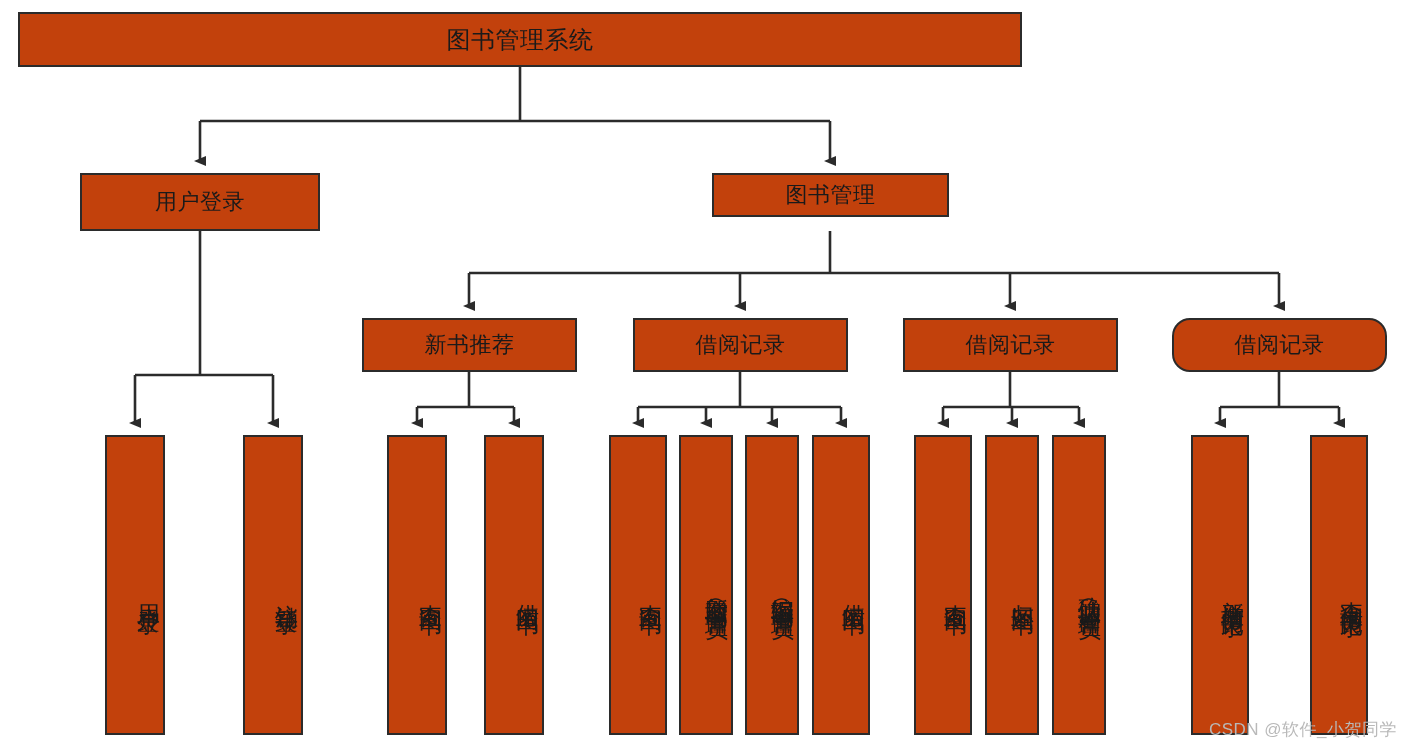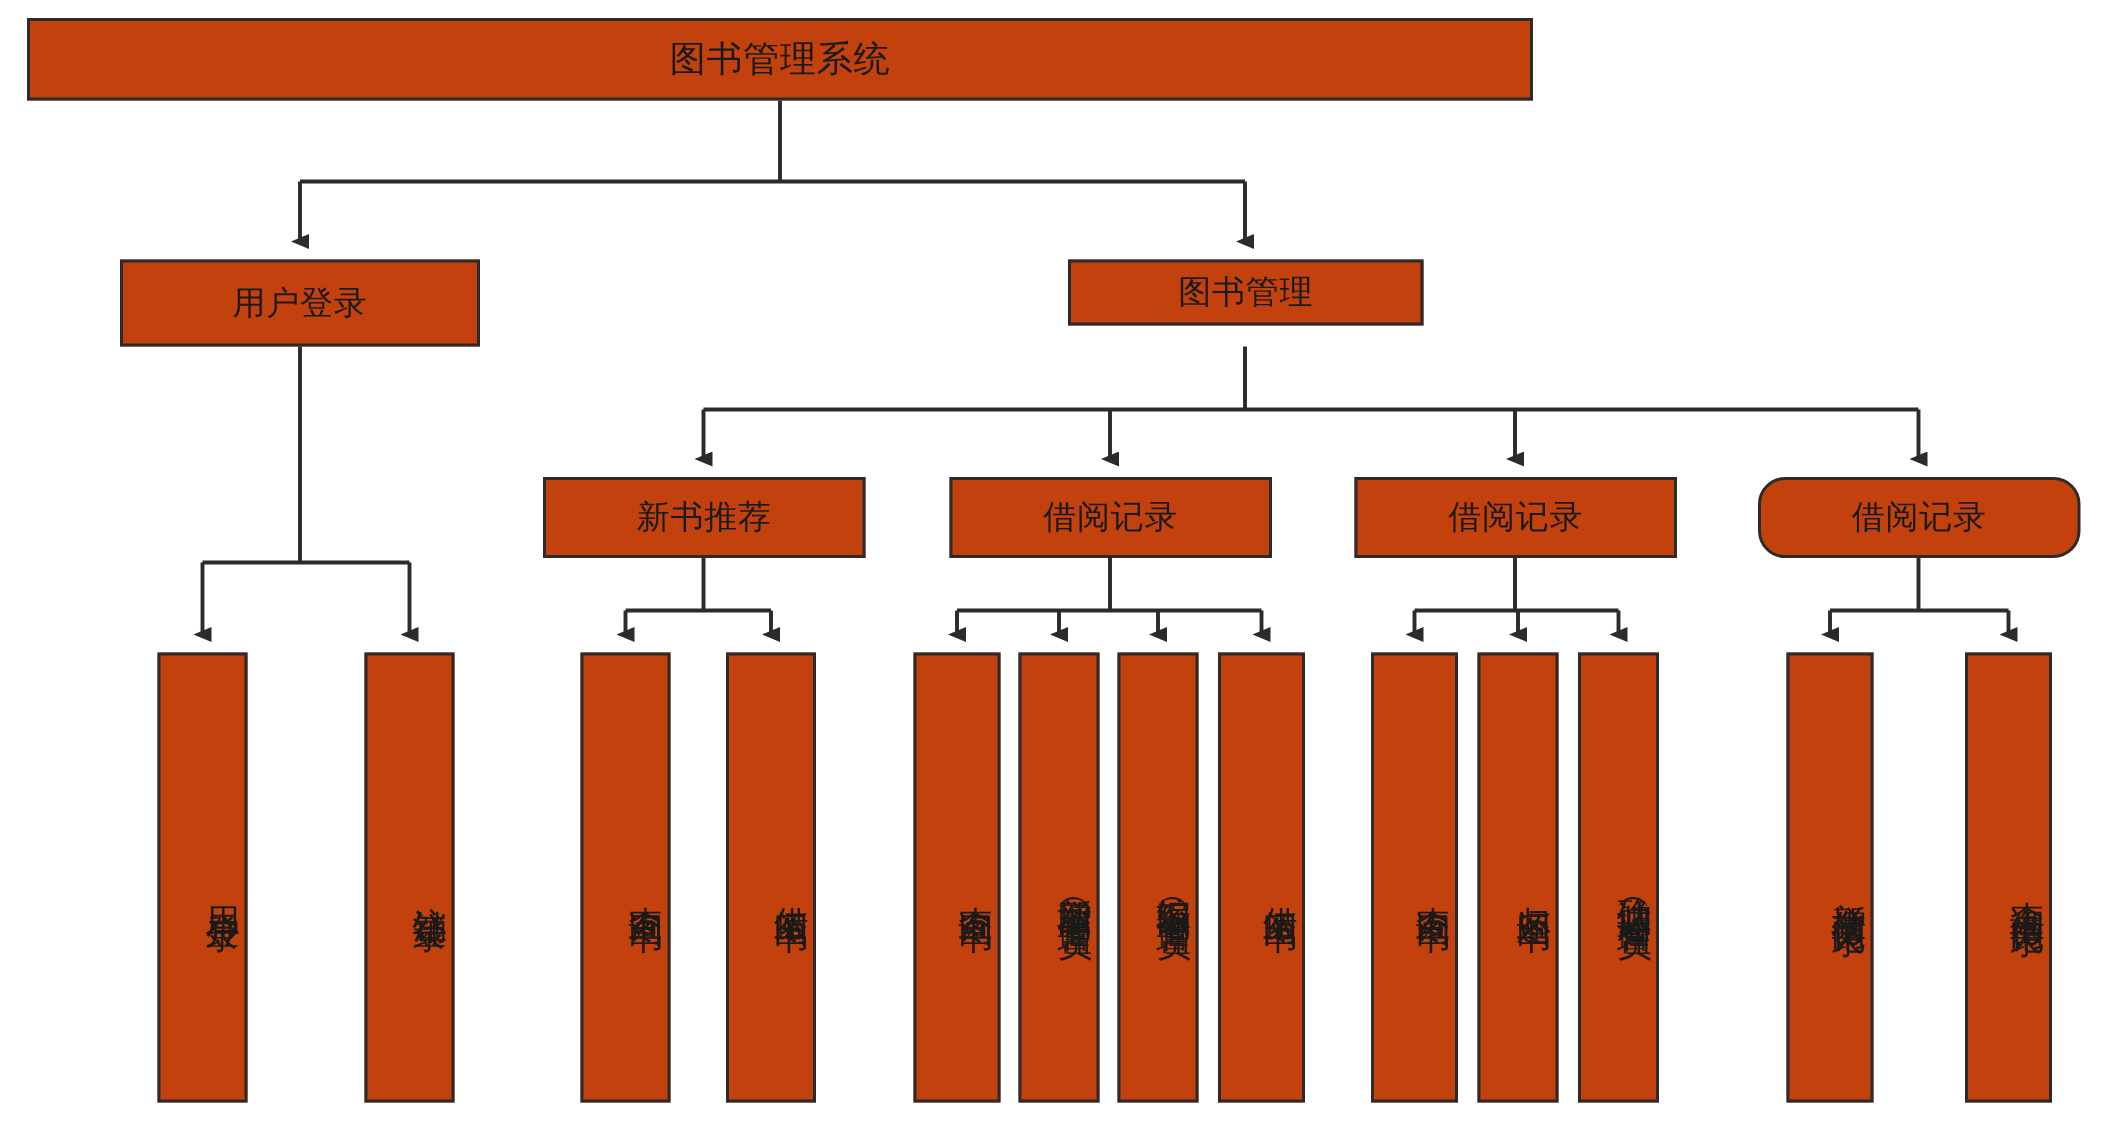--- a/index.html
+++ b/index.html
@@ -166,13 +166,14 @@
         <span>借阅记录</span>
       </div>
       <div class="node vertical" style="left: 1191px; top: 435px; width: 58px; height: 300px;">
         <span>新增借阅记录</span>
       </div>
       <div class="node vertical" style="left: 1310px; top: 435px; width: 58px; height: 300px;">
         <span>查询借阅记录</span>
       </div>
     </div>
 
+  <div class="watermark">CSDN @软件_小贺同学</div>
 </div>
 
 </body></html>

